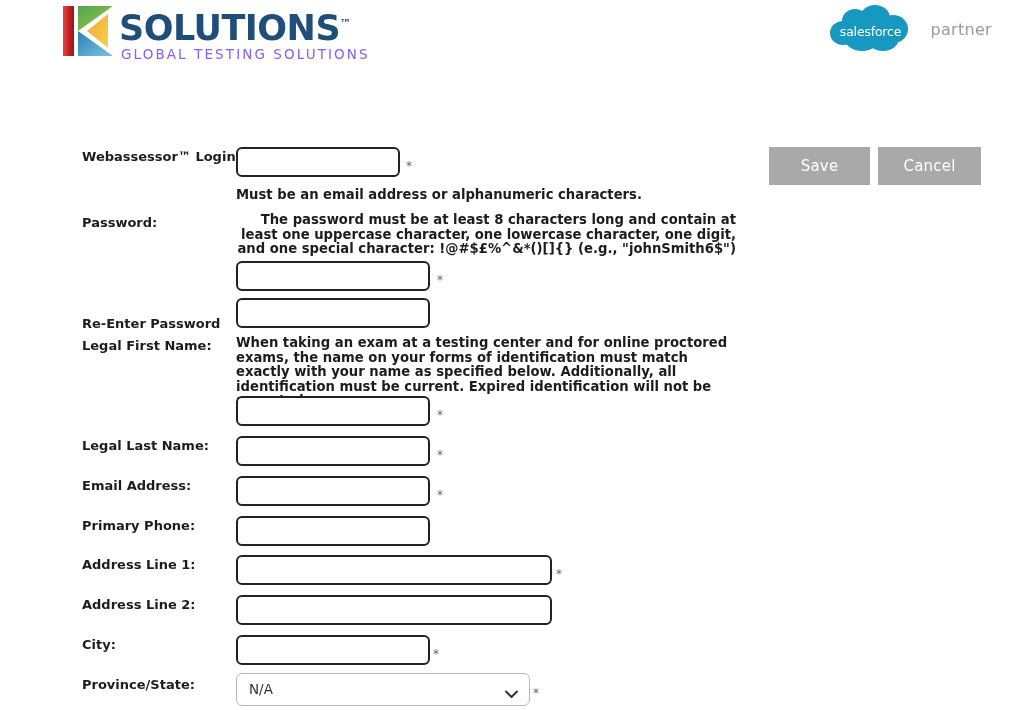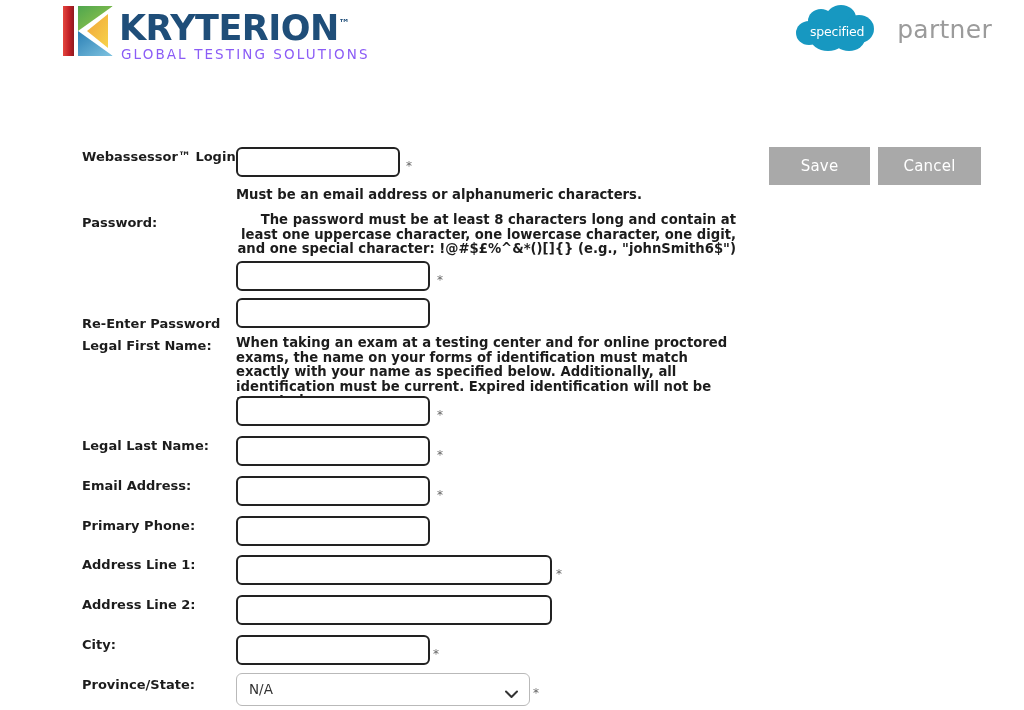--- a/index.html
+++ b/index.html
@@ -104,21 +104,21 @@
     position: absolute;
     left: 0; right: 0;
     top: 19px;
     text-align: center;
     color: #ffffff;
     font-size: 12.5px;
     font-family: "DejaVu Sans", "Liberation Sans", sans-serif;
     letter-spacing: -0.2px;
   }
   .sf-partner {
-    font-size: 25px;
+    font-size: 16px;
     color: #9b9b9b;
     font-family: "DejaVu Sans", "Liberation Sans", sans-serif;
     letter-spacing: 0.3px;
   }
 
   
   .form-area {
     position: absolute;
     top: 0; left: 0;
     width: 1024px;
@@ -231,38 +231,38 @@
             </linearGradient>
           </defs>
           <polygon points="0,0 35,0 0,25" fill="url(#gTop)"></polygon>
           <polygon points="0,25 35,50 0,50" fill="url(#gBot)"></polygon>
           <polygon points="35,0 35,50 7,25" fill="#ffffff"></polygon>
           <polygon points="30,8 30,42 9,25" fill="url(#gMid)"></polygon>
         </svg>
       </div>
     </div>
     <div class="k-words">
-      <div class="k-name"><span>KRYTERION</span><span class="k-tm">™</span></div>
+      <div class="k-name"><span>SOLUTIONS</span><span class="k-tm">™</span></div>
       <div class="k-tag">GLOBAL TESTING SOLUTIONS</div>
     </div>
   </div>
 
   <div class="sf-block">
     <div class="sf-cloud">
       <svg width="84" height="48" viewBox="0 0 84 48">
         <g fill="#1798c1">
           <ellipse cx="26" cy="16" rx="13" ry="12"></ellipse>
           <ellipse cx="46" cy="13" rx="15" ry="13"></ellipse>
           <ellipse cx="64" cy="24" rx="15" ry="14"></ellipse>
           <ellipse cx="14" cy="28" rx="13" ry="12"></ellipse>
           <ellipse cx="33" cy="32" rx="18" ry="14"></ellipse>
           <ellipse cx="54" cy="33" rx="16" ry="13"></ellipse>
         </g>
       </svg>
-      <div class="sf-text">specified</div>
+      <div class="sf-text">salesforce</div>
     </div>
     <div class="sf-partner">partner</div>
   </div>
 
 </div>
 
 <button class="btn" style="left:769px; top:147px; width:101px;">Save</button>
 <button class="btn" style="left:878px; top:147px; width:103px;">Cancel</button>
 
 <div class="form-area">

